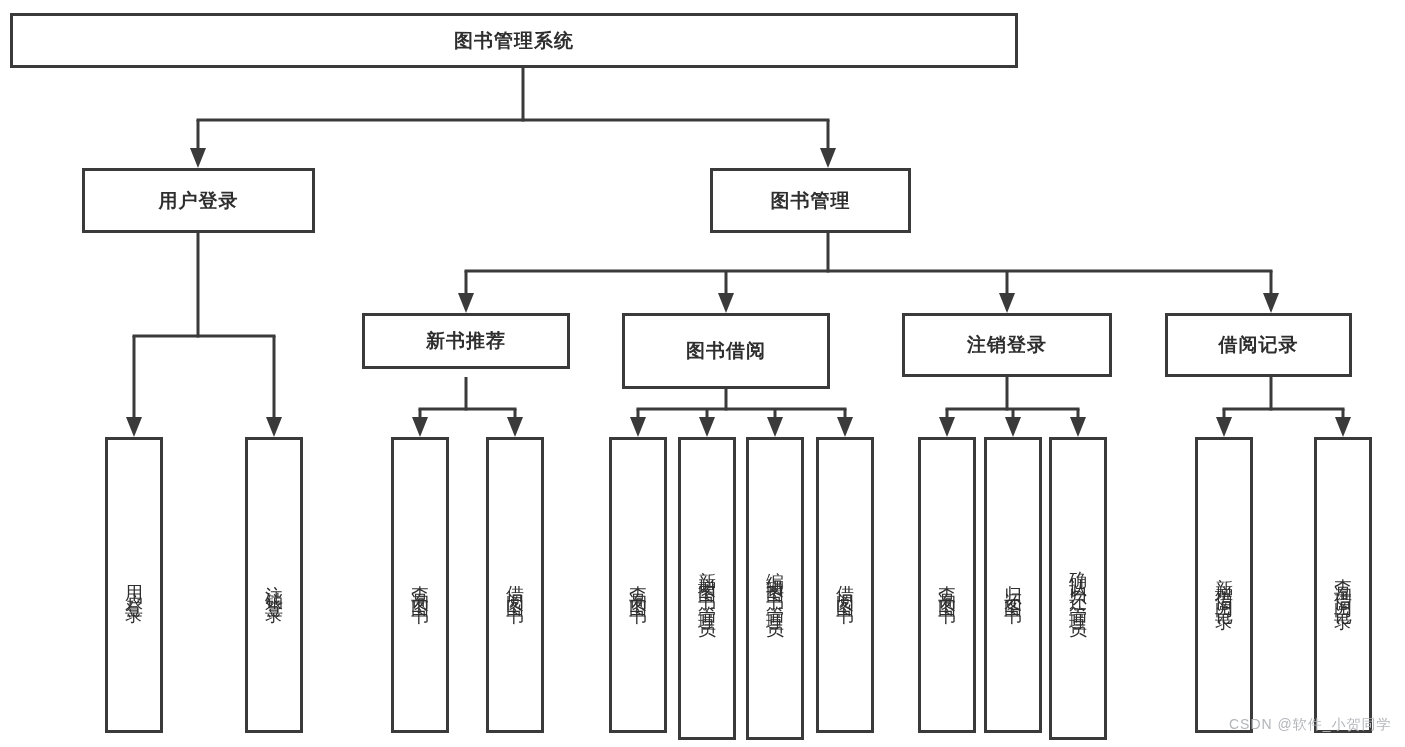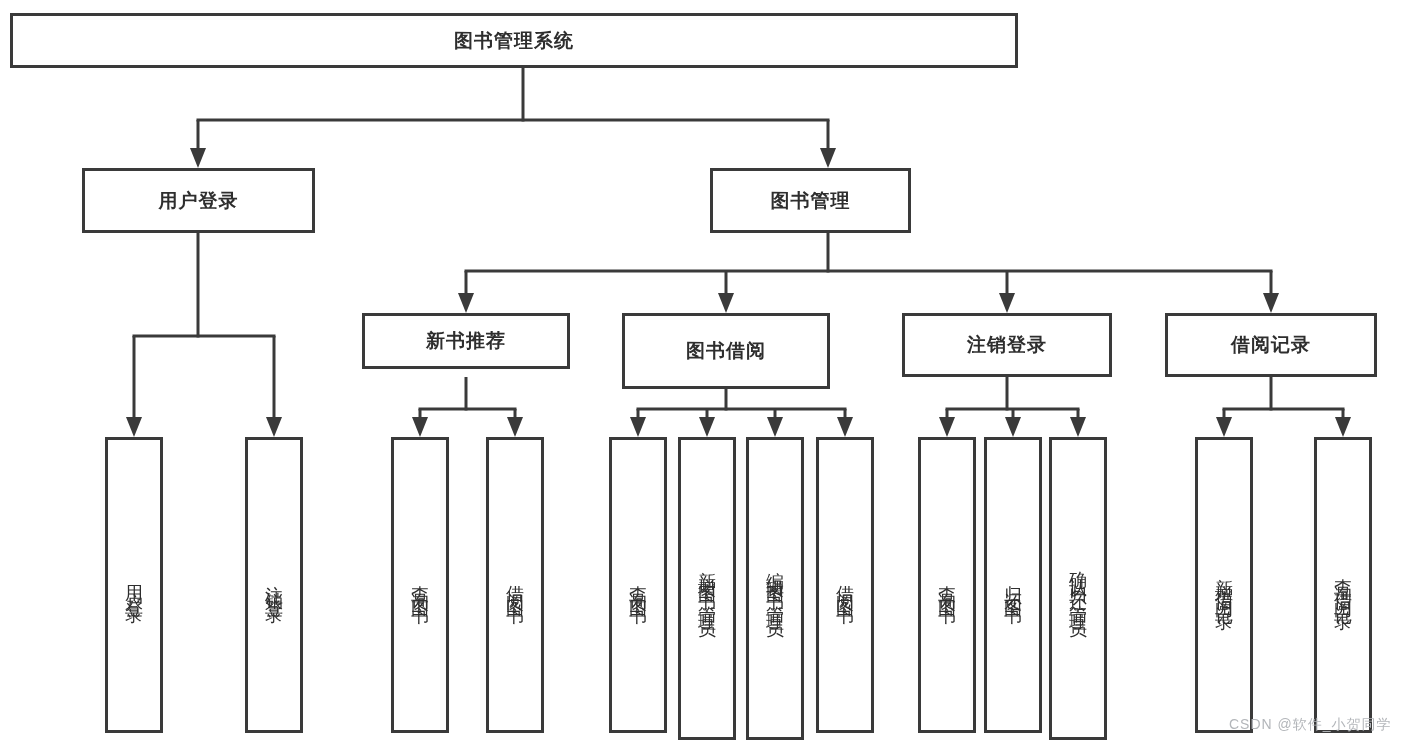--- a/index.html
+++ b/index.html
@@ -125,21 +125,21 @@
   </svg>
 
   <div class="node h" style="left:10px;top:13px;width:1008px;height:55px">图书管理系统</div>
 
   <div class="node h" style="left:82px;top:168px;width:233px;height:65px">用户登录</div>
   <div class="node h" style="left:710px;top:168px;width:201px;height:65px">图书管理</div>
 
   <div class="node h" style="left:362px;top:313px;width:208px;height:56px">新书推荐</div>
   <div class="node h" style="left:622px;top:313px;width:208px;height:76px">图书借阅</div>
   <div class="node h" style="left:902px;top:313px;width:210px;height:64px">注销登录</div>
-  <div class="node h" style="left:1165px;top:313px;width:212px;height:64px">借阅记录</div>
+  <div class="node h" style="left:1165px;top:313px;width:187px;height:64px">借阅记录</div>
 
   <div class="node v" style="left:105px;top:437px;width:58px;height:296px">用户登录</div>
   <div class="node v" style="left:245px;top:437px;width:58px;height:296px">注销登录</div>
 
   <div class="node v" style="left:391px;top:437px;width:58px;height:296px">查询图书</div>
   <div class="node v" style="left:486px;top:437px;width:58px;height:296px">借阅图书</div>
 
   <div class="node v" style="left:609px;top:437px;width:58px;height:296px">查询图书</div>
   <div class="node v" style="left:678px;top:437px;width:58px;height:303px">新增图书（管理员）</div>
   <div class="node v" style="left:746px;top:437px;width:58px;height:303px">编辑图书（管理员）</div>

